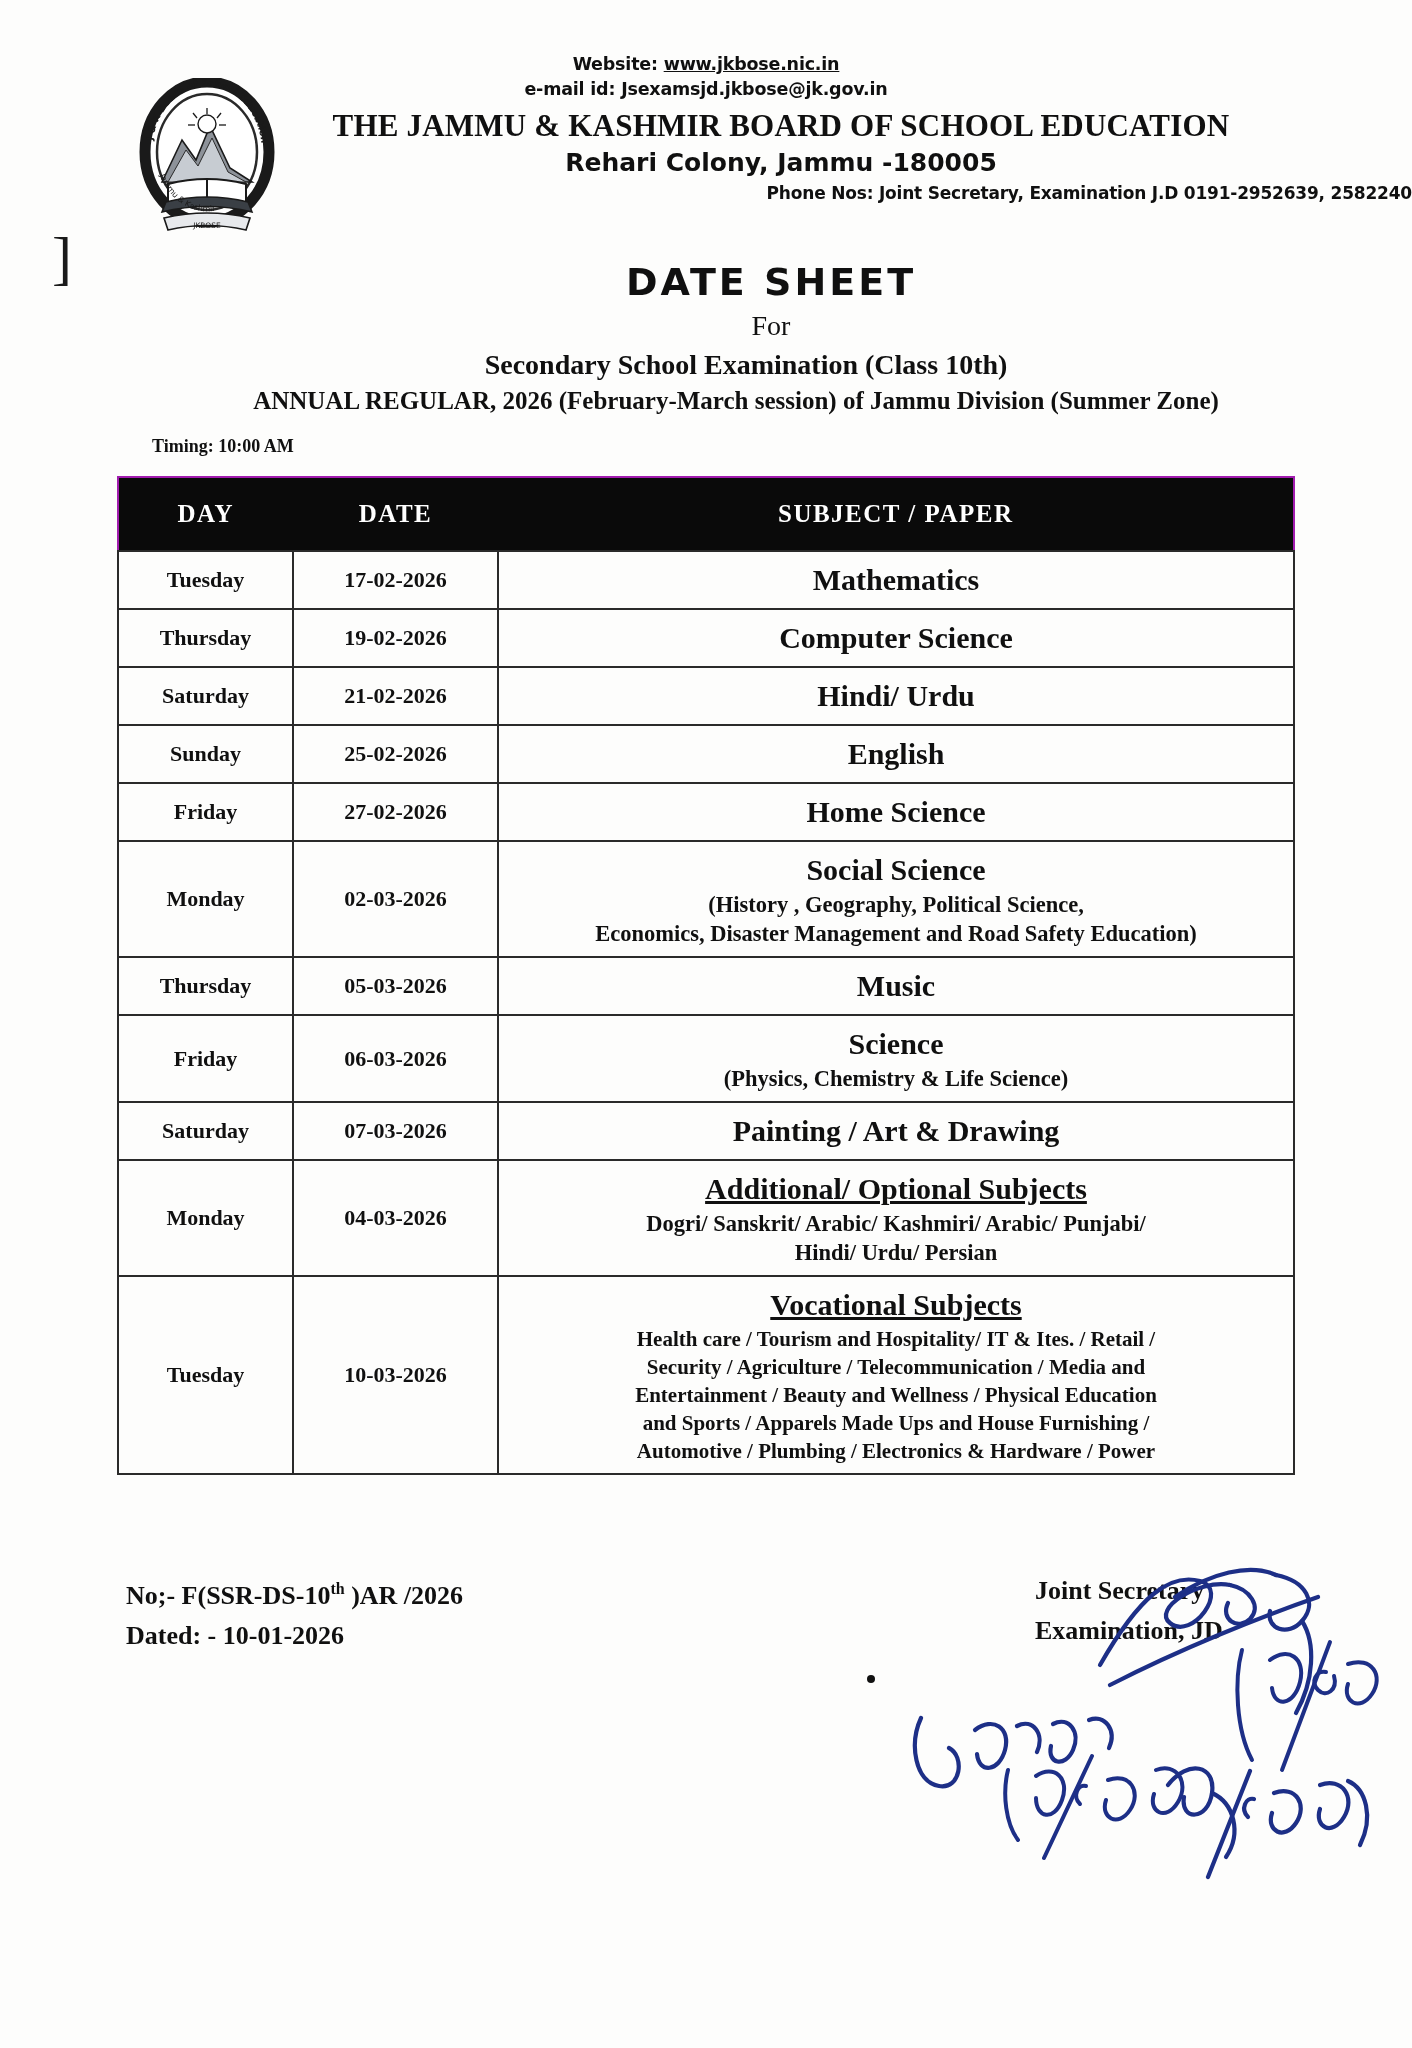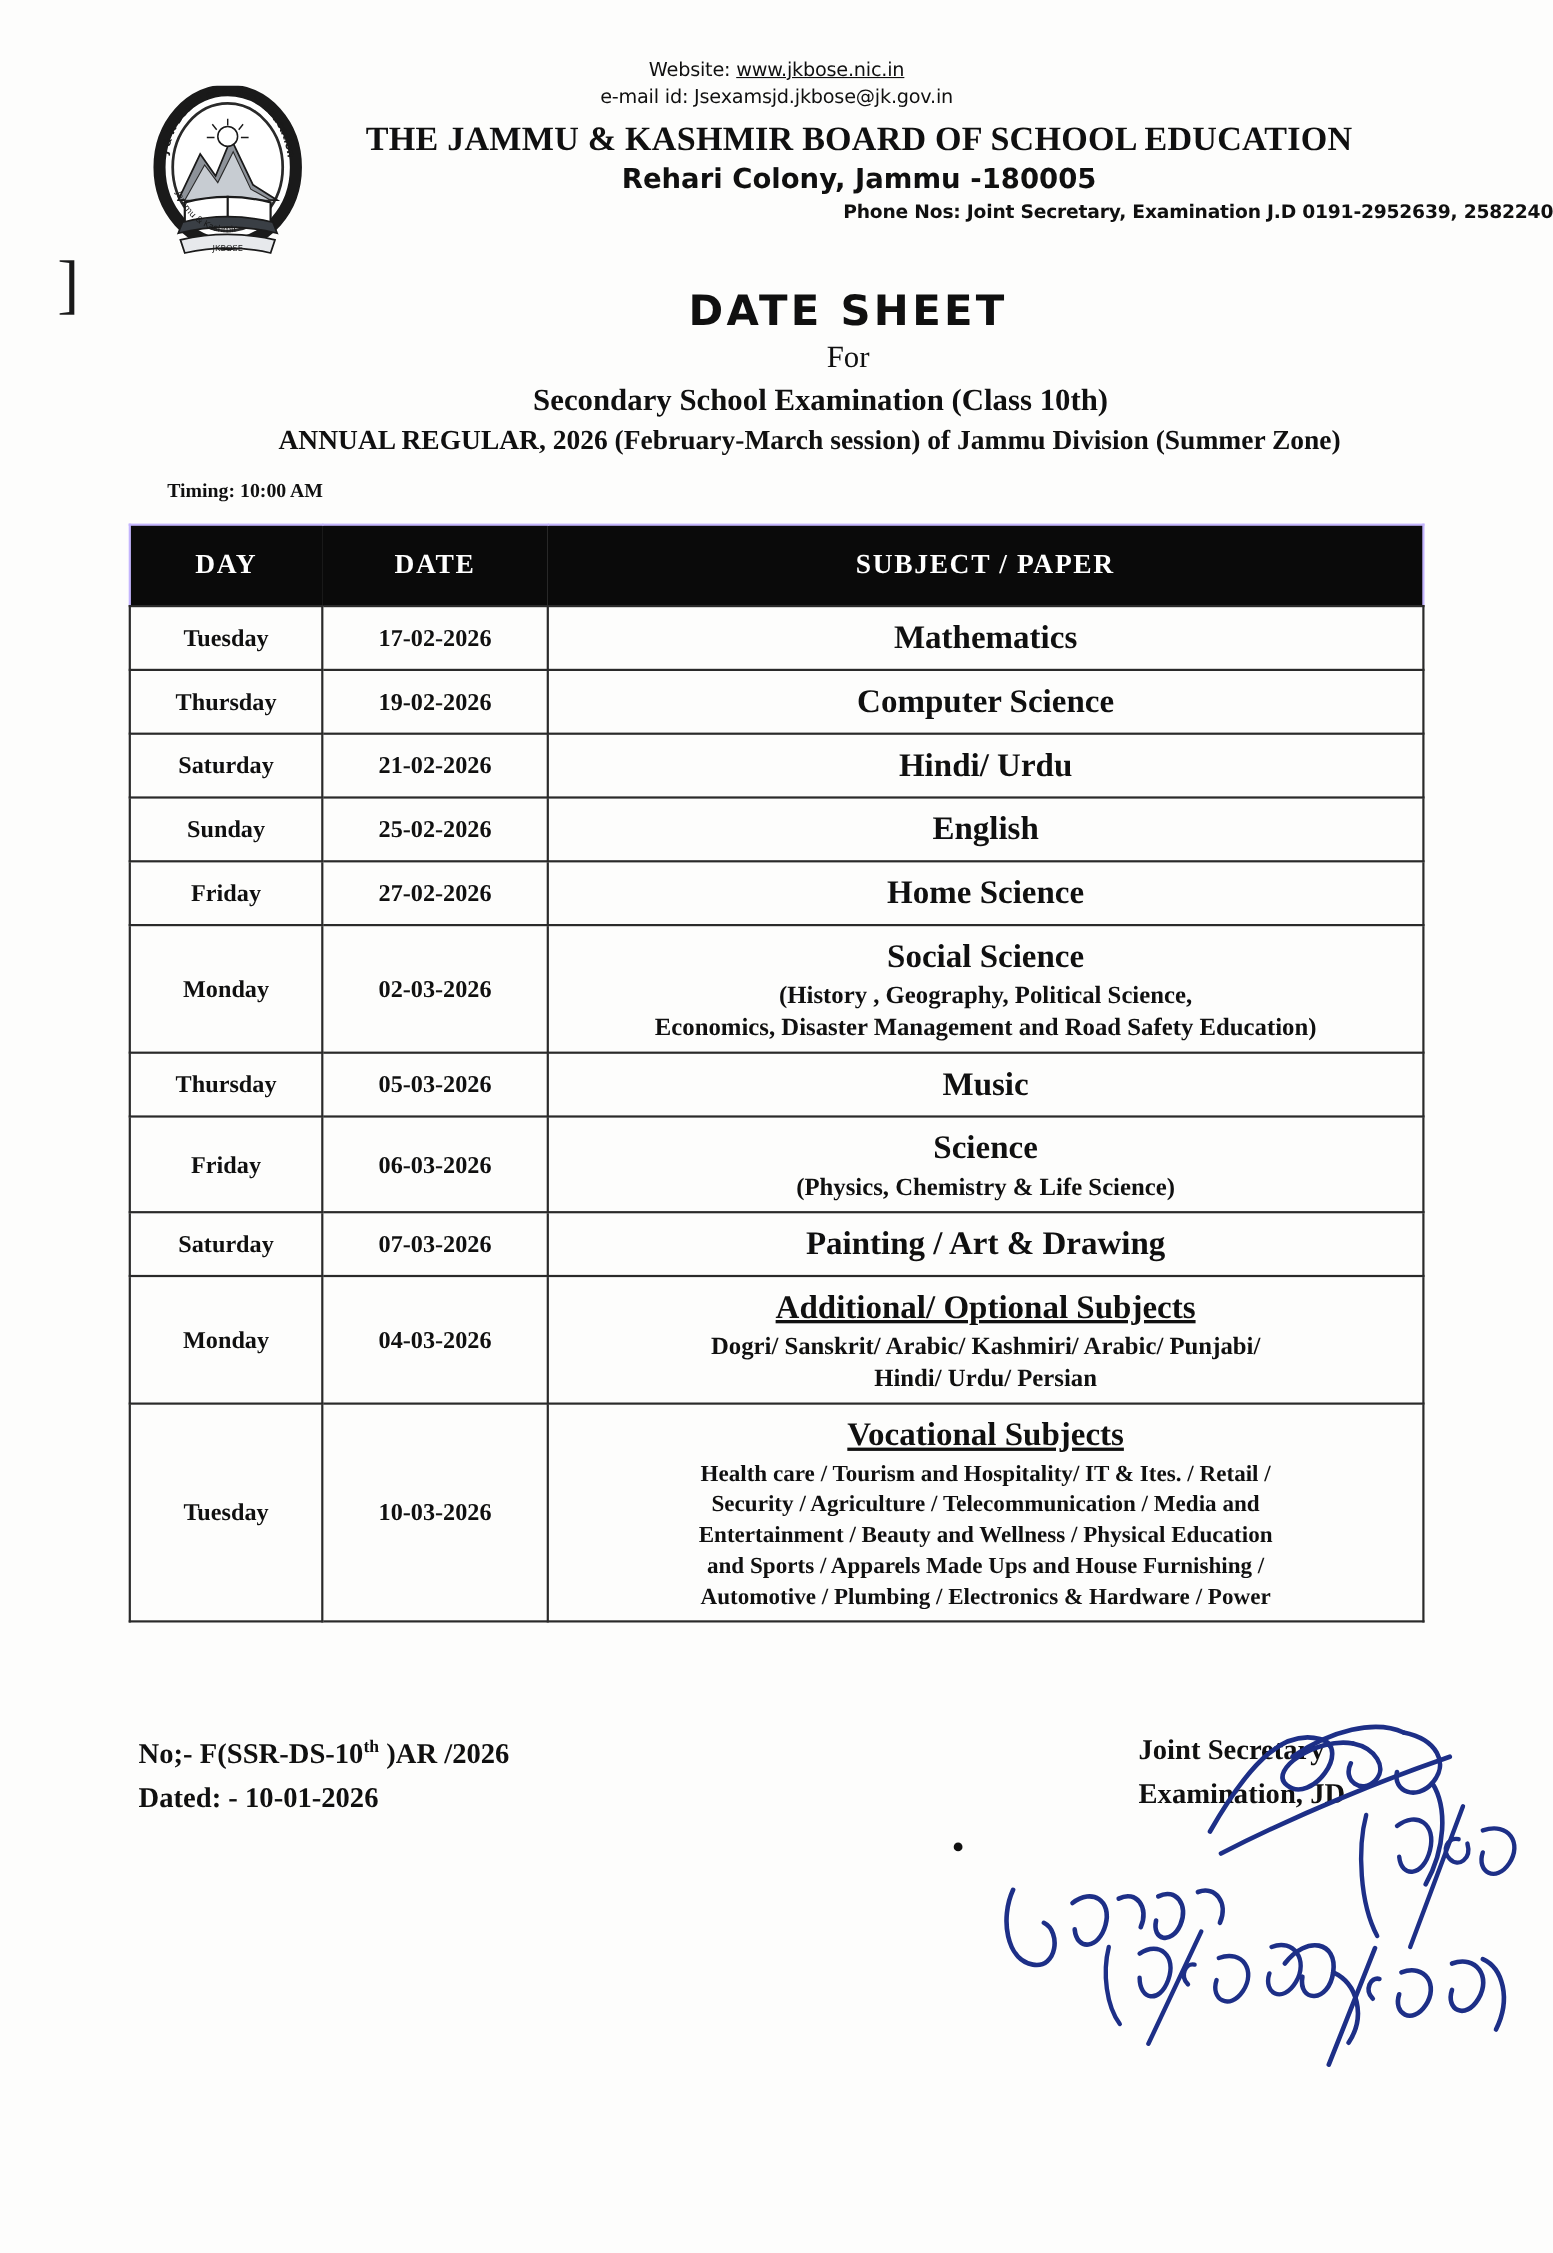--- a/index.html
+++ b/index.html
@@ -49,21 +49,21 @@
     left: 138px;
     top: 78px;
     width: 138px;
     height: 160px;
   }
   .logo svg { display: block; }
 
   .contact-block {
     text-align: center;
     font-family: "DejaVu Sans", sans-serif;
-    font-weight: normal;
+    font-weight: bold;
     font-size: 17.5px;
     line-height: 25px;
     letter-spacing: -0.2px;
   }
   .contact-block .url { text-decoration: underline; }
 
   .org-name {
     text-align: center;
     font-family: "Liberation Serif", serif;
     font-weight: bold;
@@ -139,21 +139,21 @@
   
   .table-wrap {
     margin: 12px auto 0 auto;
     width: 1178px;
   }
 
   table.datesheet {
     width: 100%;
     border-collapse: collapse;
     table-layout: fixed;
-    border: 2px solid #c4b5fd;
+    border: 2px solid #a21caf;
   }
 
   table.datesheet thead th {
     background: #0a0a0a;
     color: #ffffff;
     font-family: "Liberation Serif", serif;
     font-weight: bold;
     font-size: 25px;
     letter-spacing: 1.5px;
     padding: 22px 0 22px 0;

